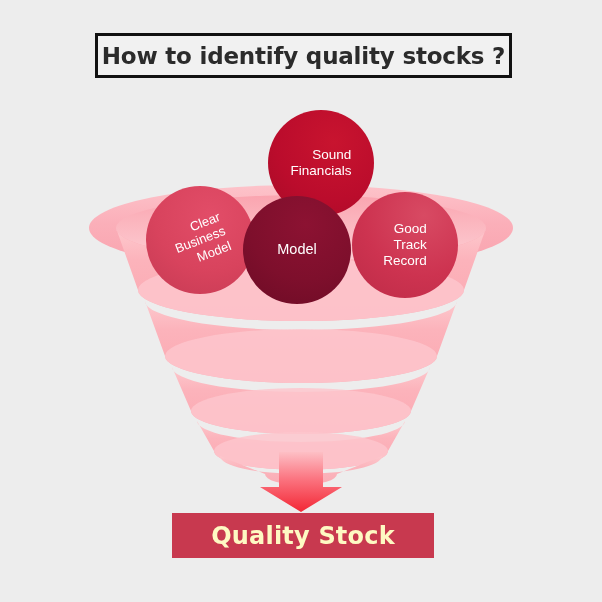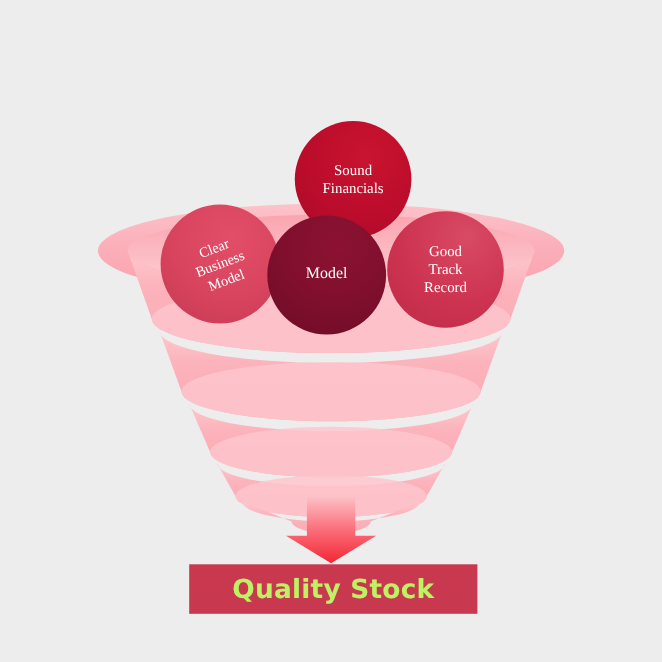--- a/index.html
+++ b/index.html
@@ -51,23 +51,23 @@
     height: 602px;
   }
 
   
   .bubble {
     position: absolute;
     border-radius: 50%;
     display: flex;
     align-items: center;
     justify-content: center;
-    text-align: center;
+    text-align: right;
     color: #ffffff;
-    font-family: Liberation Serif, serif;
+    font-family: Liberation Sans, sans-serif;
     line-height: 1.18;
   }
   .bubble span {
     display: block;
     padding: 0 4px;
   }
 
   #bubble-sound {
     left: 268px;
     top: 110px;
@@ -118,30 +118,33 @@
     background: #c8394f;
     display: flex;
     align-items: center;
     justify-content: center;
     z-index: 8;
   }
   .result-label {
     font-family: "DejaVu Sans", sans-serif;
     font-size: 24px;
     font-weight: bold;
-    color: #bef264;
+    color: #fef9c3;
     letter-spacing: 0.2px;
     white-space: nowrap;
   }
 </style>
 </head>
 <body>
 
 <div id="infographic">
 
+  <div class="title-box">
+    <div class="title-text">How to identify quality stocks ?</div>
+  </div>
 
   <svg class="funnel-svg" viewBox="0 0 602 602">
     <defs>
       <linearGradient id="bandGrad" x1="0" y1="0" x2="0" y2="1">
         <stop offset="0%" stop-color="#FDC9CE"></stop>
         <stop offset="35%" stop-color="#FCB3BB"></stop>
         <stop offset="100%" stop-color="#FBA8B1"></stop>
       </linearGradient>
       <linearGradient id="rimGrad" x1="0" y1="0" x2="0" y2="1">
         <stop offset="0%" stop-color="#FDC3CA"></stop>

